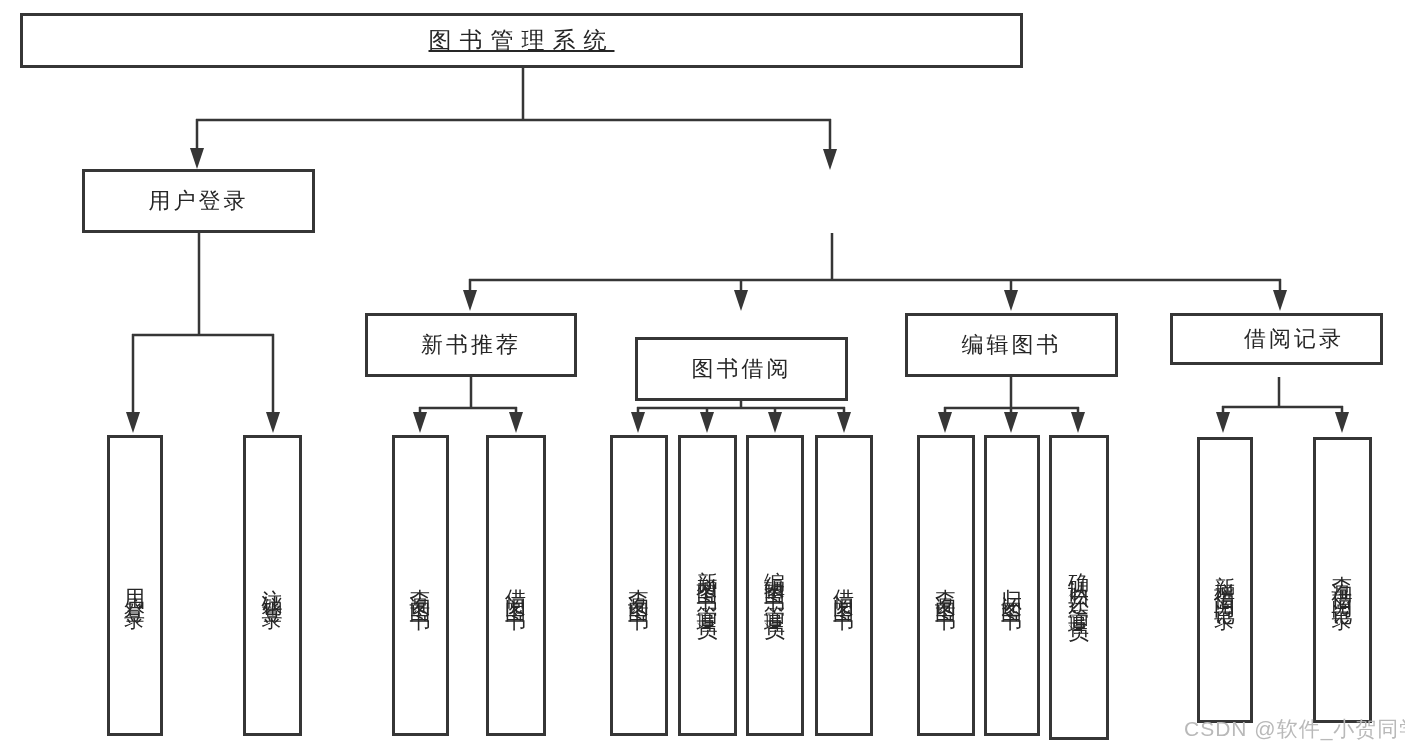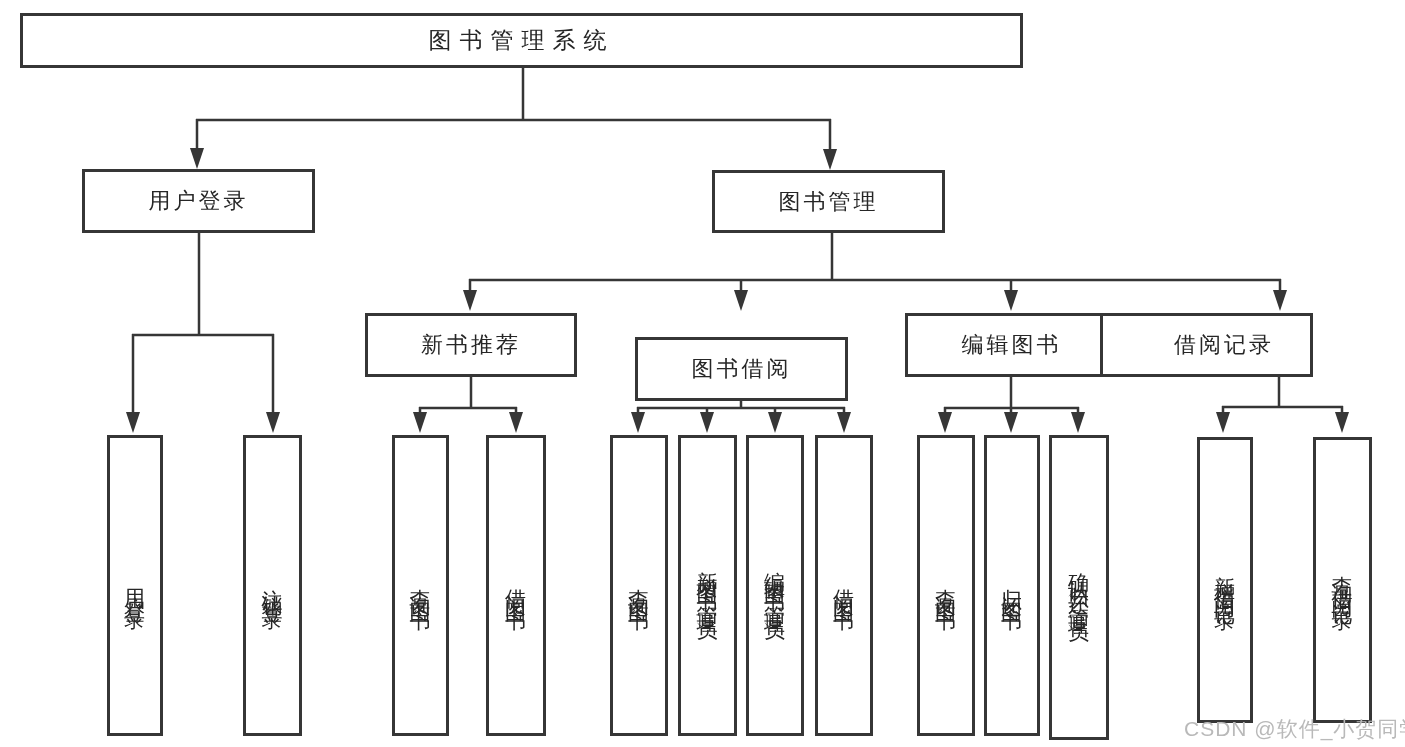--- a/index.html
+++ b/index.html
@@ -6,21 +6,21 @@
   #stage{
     position:relative;width:1405px;height:747px;background:#ffffff;
     font-family:"Liberation Sans","DejaVu Sans",sans-serif;overflow:hidden;
   }
   #connectors{position:absolute;left:0;top:0;width:1405px;height:747px;}
   .hbox{
     position:absolute;border:3px solid #363636;background:#ffffff;
     display:flex;align-items:center;justify-content:center;box-sizing:border-box;
   }
   .hlabel{font-size:22px;letter-spacing:3px;color:#262626;white-space:nowrap;}
-  .title-label{font-size:23px;letter-spacing:8px;}
+  .title-label{font-size:23px;letter-spacing:8px;text-decoration:underline;}
   .vbox{
     position:absolute;border:3px solid #363636;background:#ffffff;
     display:flex;align-items:center;justify-content:center;box-sizing:border-box;
   }
   .vlabel{
     writing-mode:vertical-rl;text-orientation:mixed;
     font-size:21px;letter-spacing:7px;line-height:1;color:#262626;white-space:nowrap;
   }
   #watermark{
     position:absolute;left:1184px;top:715px;z-index:5;
@@ -72,34 +72,31 @@
     </g>
   </svg>
 
   <div class="hbox" style="left:20px;top:13px;width:1003px;height:55px;">
     <span class="hlabel title-label">图书管理系统</span>
   </div>
 
   <div class="hbox" style="left:82px;top:169px;width:233px;height:64px;">
     <span class="hlabel">用户登录</span>
   </div>
-  <div class="hbox" style="left:712px;top:170px;width:233px;height:63px;">
-    <span class="hlabel">图书管理</span>
-  </div>
 
   <div class="hbox" style="left:365px;top:313px;width:212px;height:64px;">
     <span class="hlabel">新书推荐</span>
   </div>
   <div class="hbox" style="left:635px;top:313px;width:213px;height:64px;margin-top:24px;">
     <span class="hlabel">图书借阅</span>
   </div>
   <div class="hbox" style="left:905px;top:313px;width:213px;height:64px;">
     <span class="hlabel">编辑图书</span>
   </div>
-  <div class="hbox" style="left:1100px;top:313px;width:213px;height:64px;padding-left:35px;">
+  <div class="hbox" style="left:1170px;top:313px;width:213px;height:52px;padding-left:35px;">
     <span class="hlabel">借阅记录</span>
   </div>
 
   <div class="vbox" style="left:107px;top:435px;width:56px;height:301px;">
     <span class="vlabel">用户登录</span>
   </div>
   <div class="vbox" style="left:243px;top:435px;width:59px;height:301px;">
     <span class="vlabel">注销登录</span>
   </div>
 

